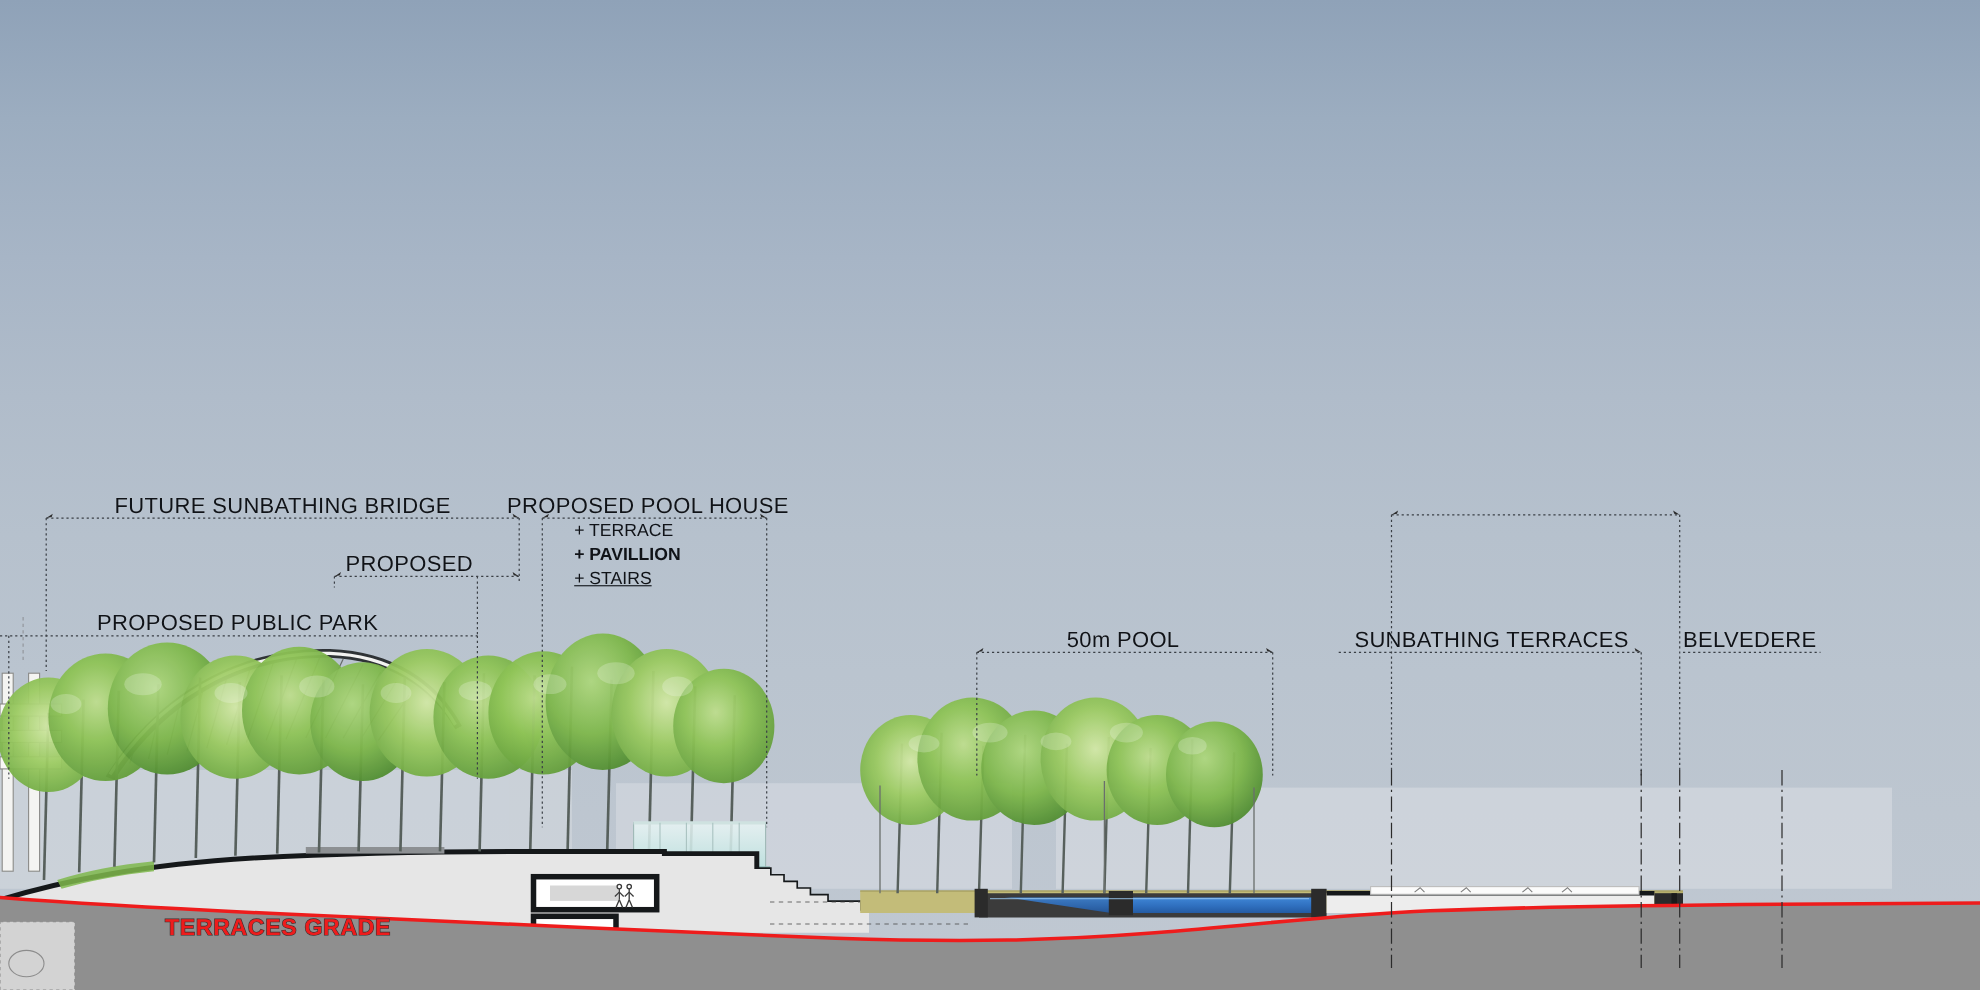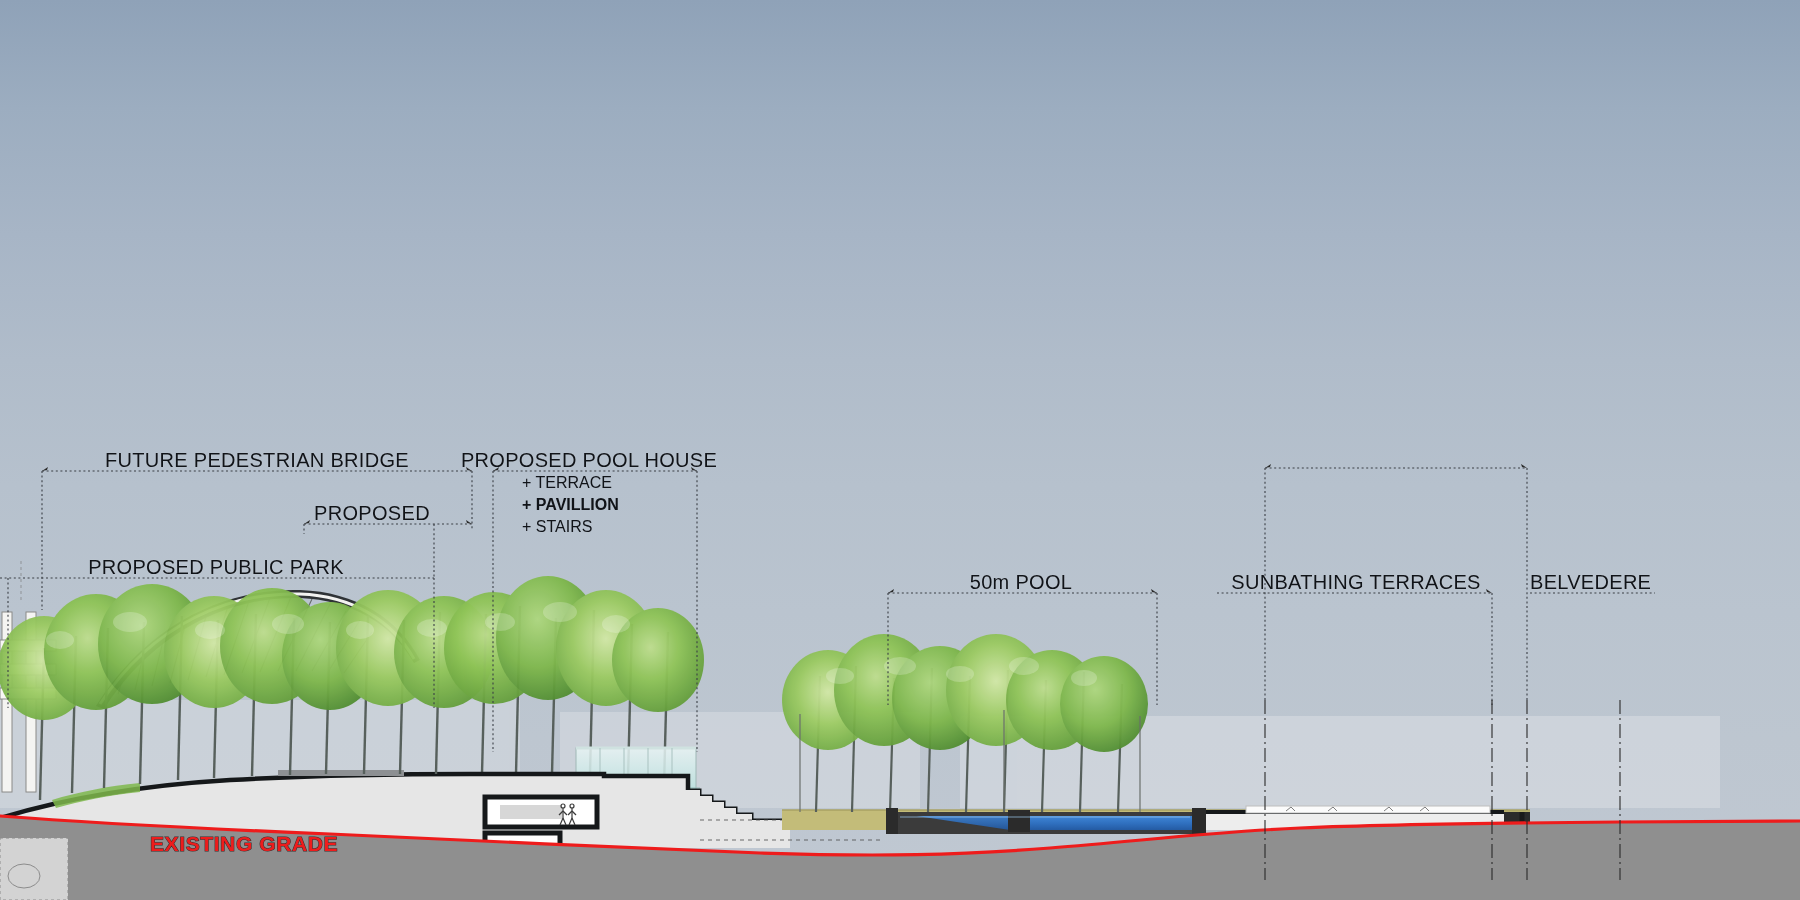--- a/index.html
+++ b/index.html
@@ -443,34 +443,34 @@
         <path d="M304,524 l6,-4 l-1,3 l-5,1 Z"></path>
         <path d="M472,524 l-6,-4 l1,3 l5,1 Z"></path>
         <path d="M888,593 l6,-4 l-1,3 l-5,1 Z"></path>
         <path d="M1157,593 l-6,-4 l1,3 l5,1 Z"></path>
         <path d="M1492,593 l-6,-4 l1,3 l5,1 Z"></path>
       </g>
 
     </g>
   </svg>
 
-  <div class="dimlabel center" style="left:257px; top:450px;">FUTURE PEDESTRIAN BRIDGE</div>
+  <div class="dimlabel center" style="left:257px; top:450px;">FUTURE SUNBATHING BRIDGE</div>
 
   <div class="dimlabel center" style="left:372px; top:503px;">PROPOSED</div>
 
   <div class="dimlabel center" style="left:216px; top:557px;">PROPOSED PUBLIC PARK</div>
 
   <div class="dimlabel center" style="left:589px; top:450px;text-align:center;">PROPOSED POOL HOUSE</div>
 
   <div class="sublabel" style="left:522px; top:474px;">+ TERRACE</div>
   <div class="sublabel" style="left:522px; top:496px;font-weight:bold;">+ PAVILLION</div>
-  <div class="sublabel" style="left:522px; top:518px;">+ STAIRS</div>
+  <div class="sublabel" style="left:522px; top:518px;text-decoration:underline;">+ STAIRS</div>
 
 
   <div class="dimlabel center" style="left:1021px; top:572px;">50m POOL</div>
 
   <div class="dimlabel center" style="left:1356px; top:572px;">SUNBATHING TERRACES</div>
 
   <div class="dimlabel" style="left:1530px; top:572px;">BELVEDERE</div>
 
-  <div id="grade-label">EXISTING GRADE</div>
+  <div id="grade-label">TERRACES GRADE</div>
 
 </div>
 
 </body></html>

